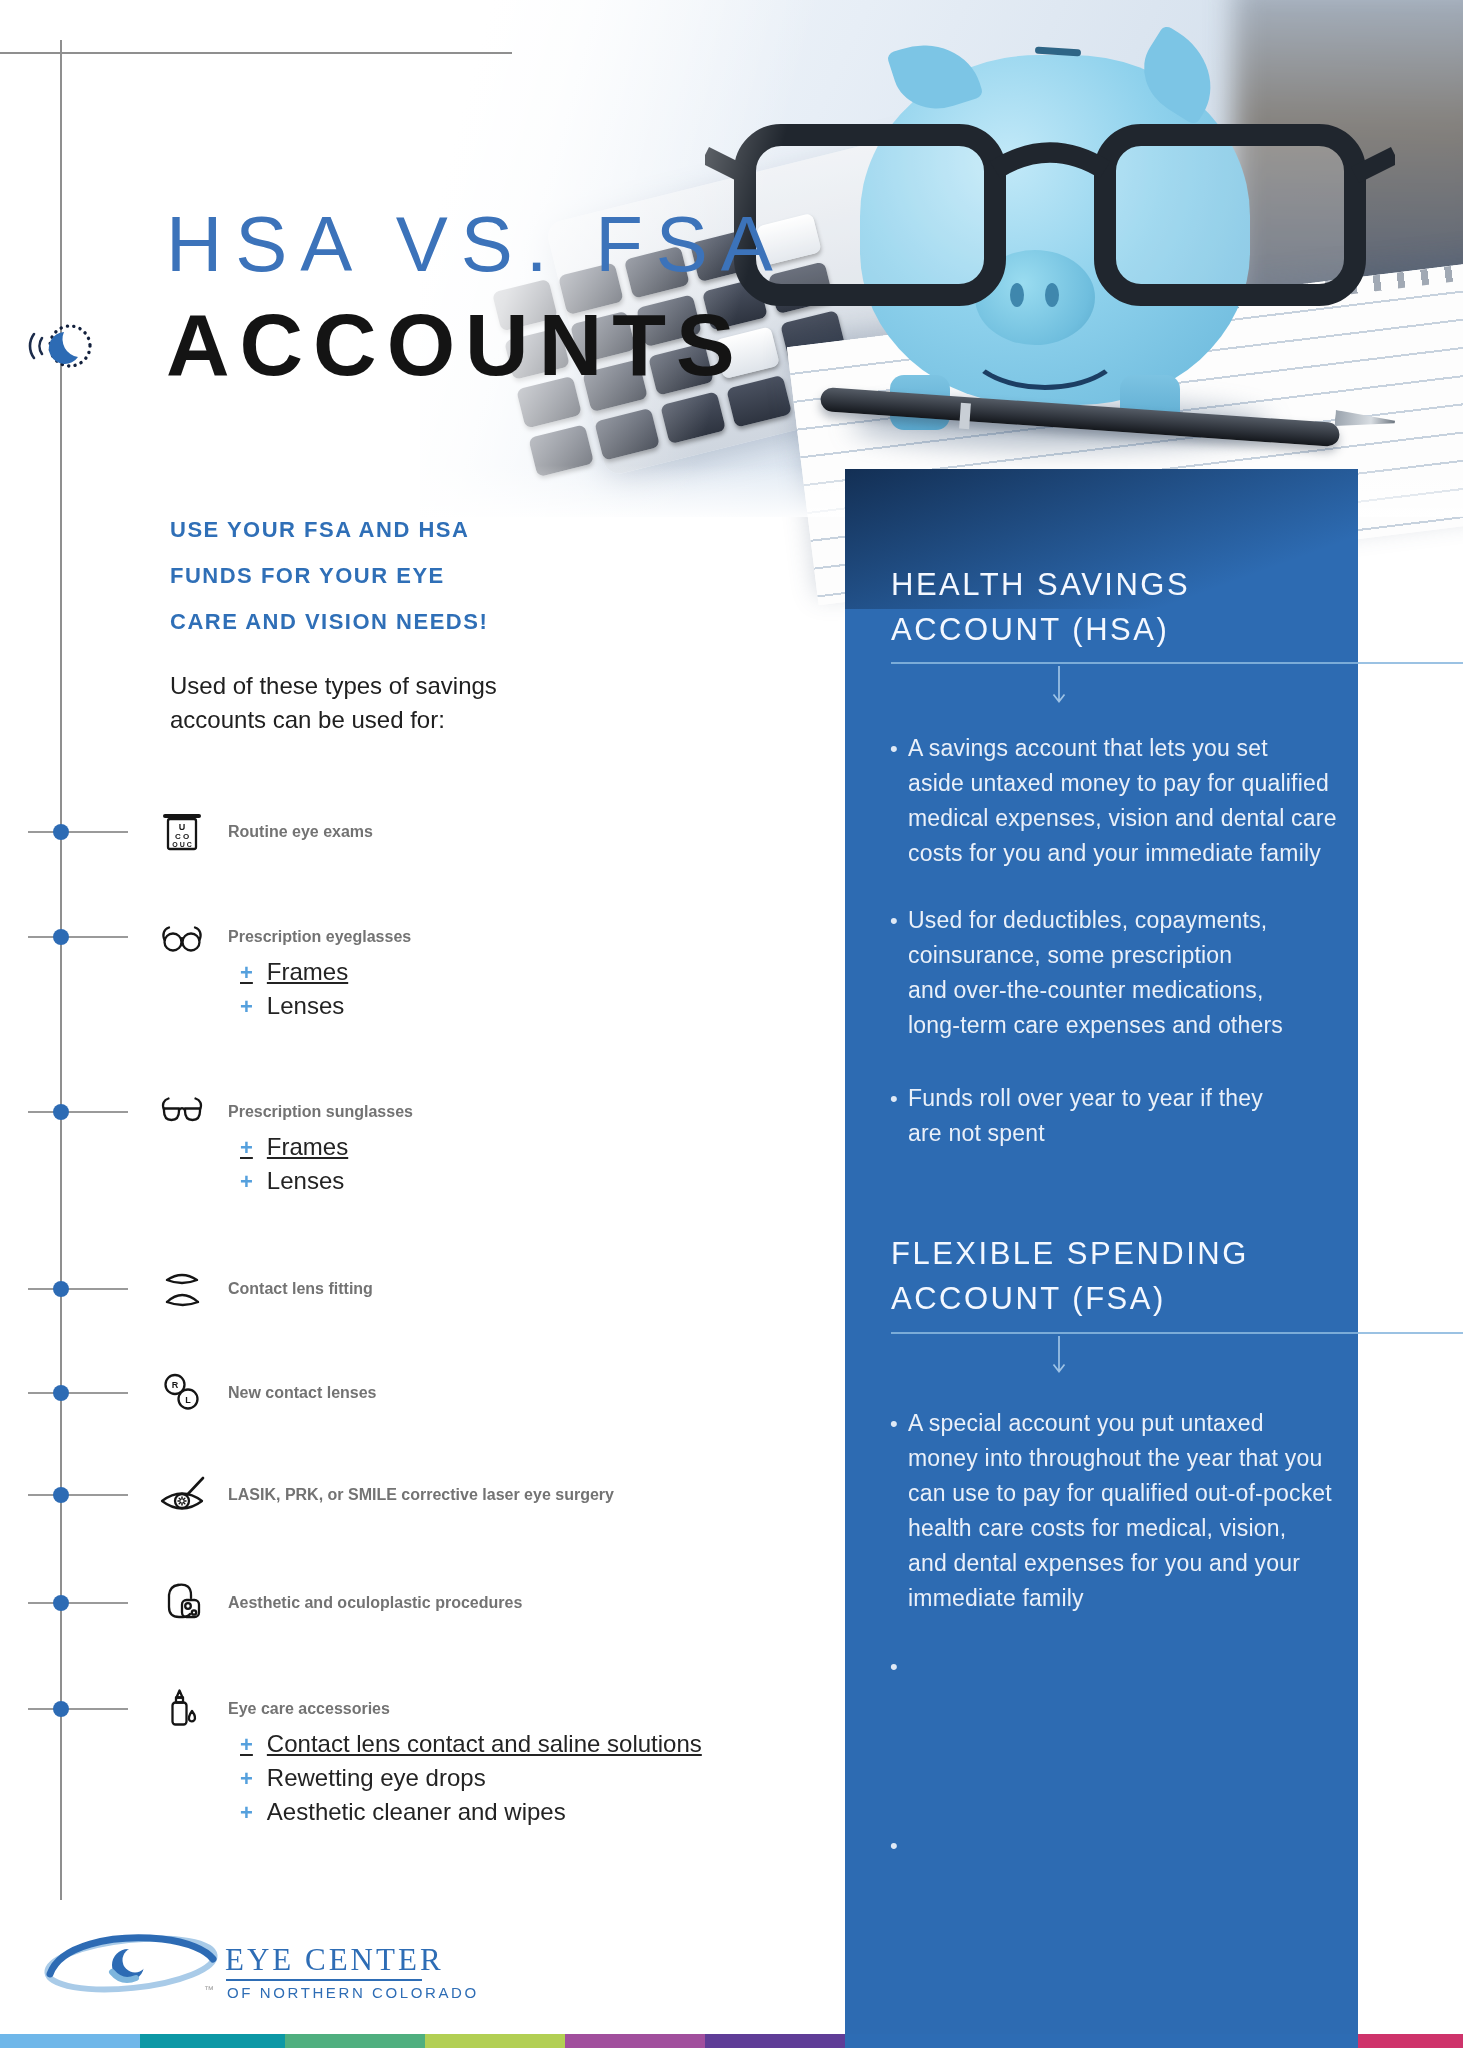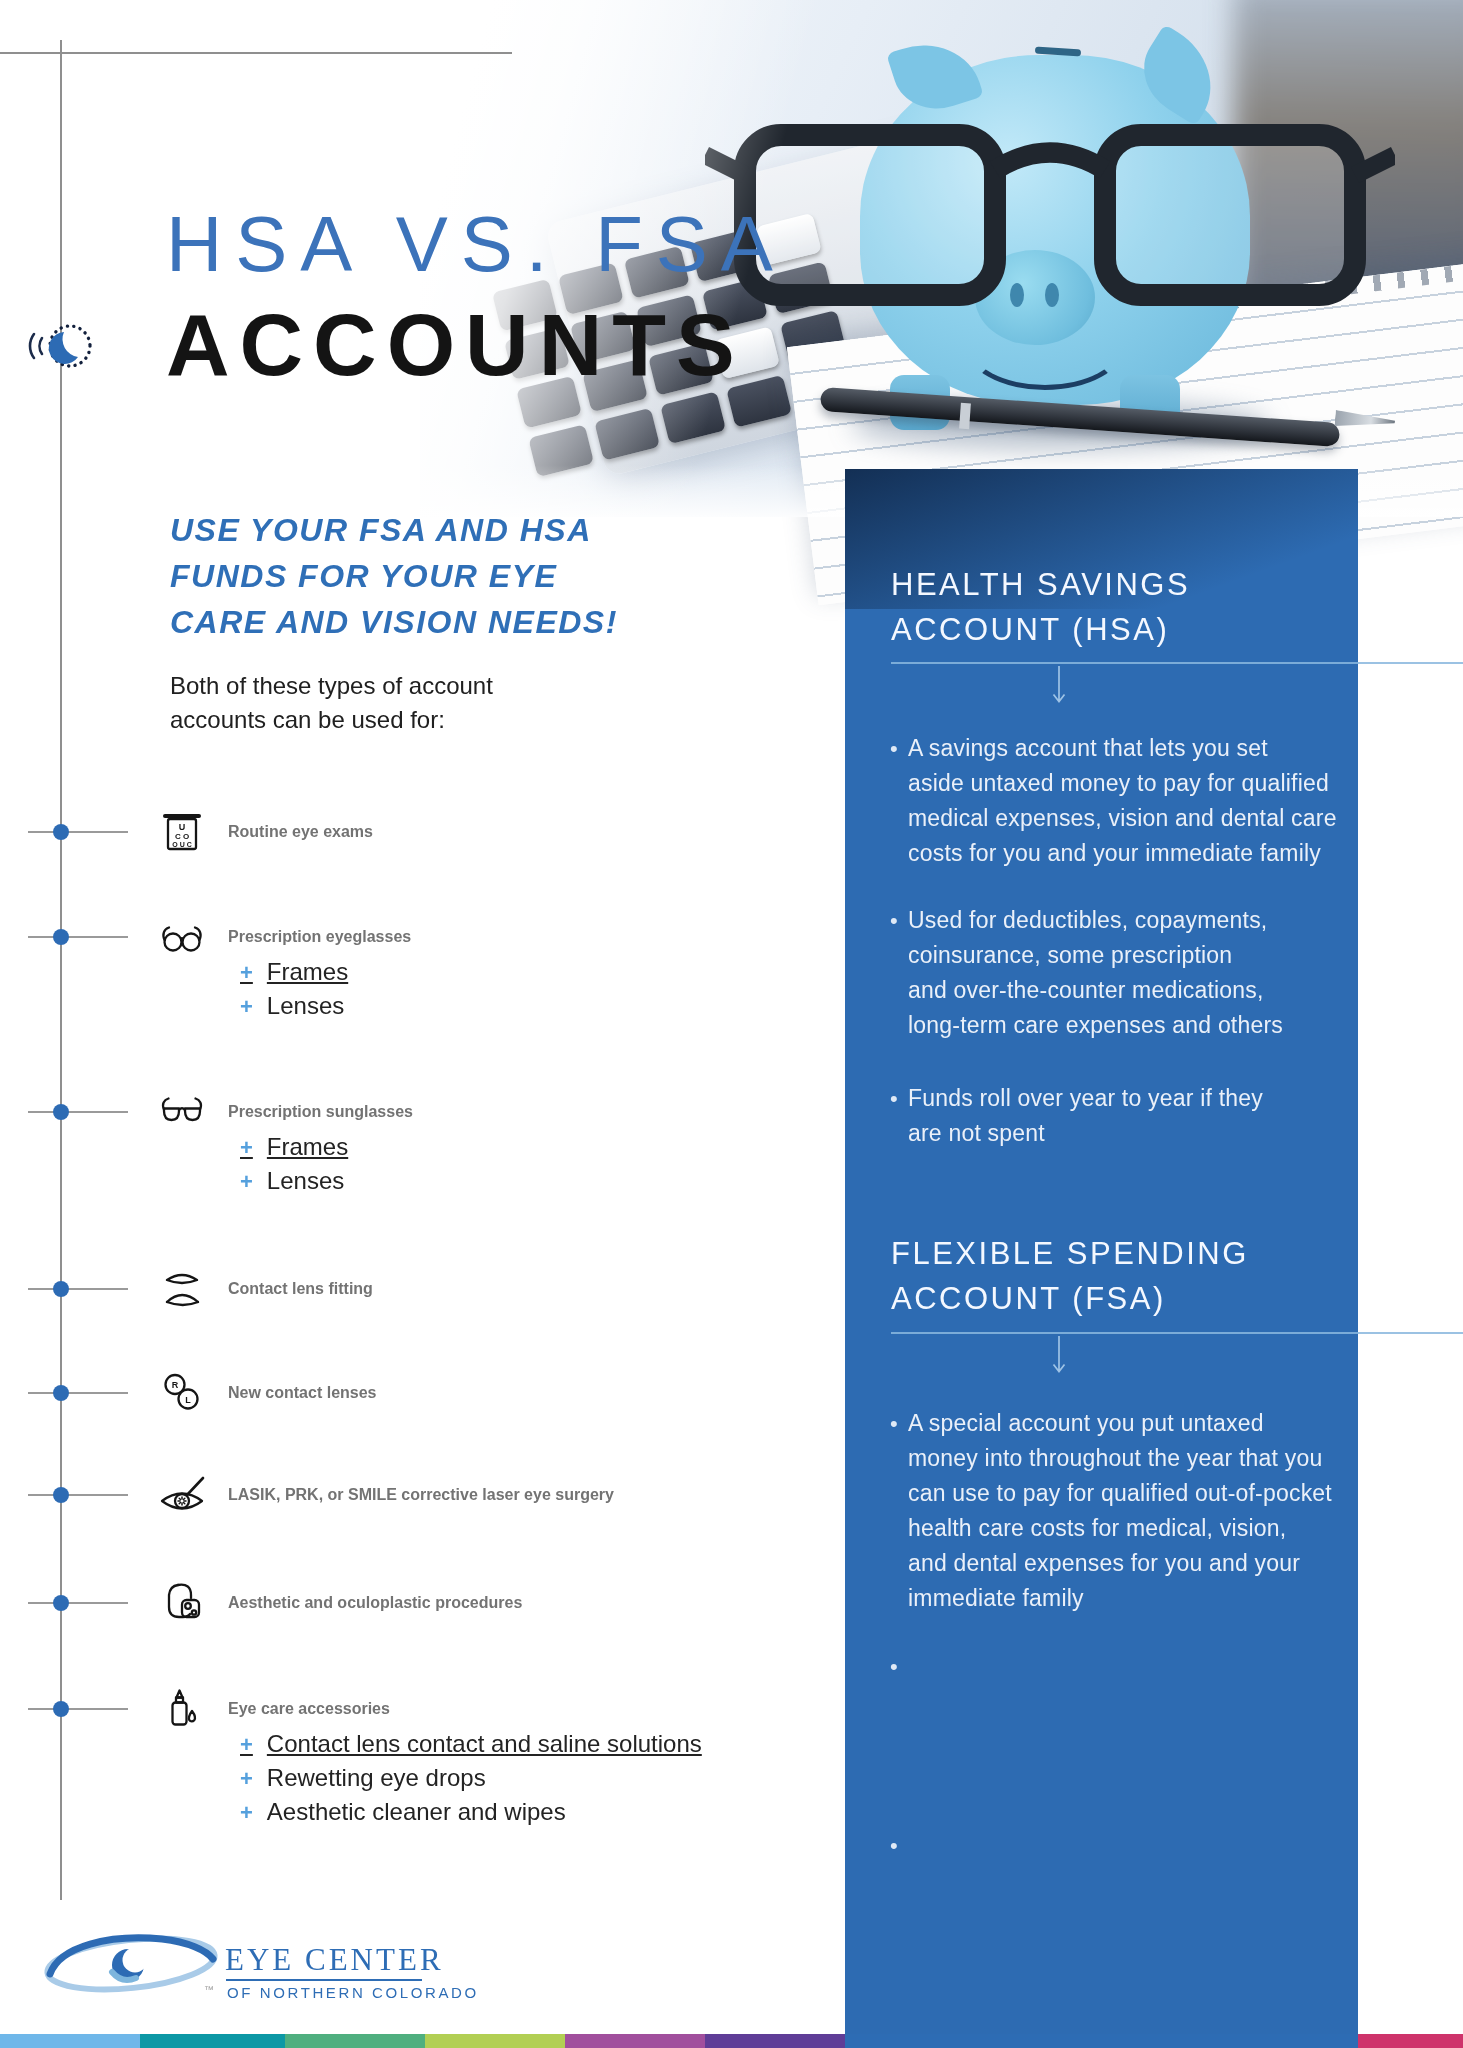--- a/index.html
+++ b/index.html
@@ -57,22 +57,22 @@
                   linear-gradient(0deg,rgba(255,255,255,.9) 0%,rgba(255,255,255,0) 10%);}
 
   
   .rule-h{left:0;top:52px;width:512px;height:2px;background:var(--rule-gray,#8f8f8f);}
   .rule-v{left:60px;top:40px;width:2px;height:1860px;background:var(--rule-gray,#8f8f8f);}
 
   
   .title1{left:166px;top:200px;font-size:78px;letter-spacing:13px;color:var(--accent-blue,#3c73ba);
           font-weight:400;line-height:88px;}
   .title2{left:166px;top:296px;font-size:88px;letter-spacing:10px;color:#141414;font-weight:700;line-height:98px;}
-  .intro-heading{left:170px;top:507px;font-size:32px;line-height:46px;font-weight:700;
-          letter-spacing:1.5px;color:var(--heading-blue,#2f6fb7);font-style:italic;}
+  .intro-heading{left:170px;top:507px;font-size:22px;line-height:46px;font-weight:700;
+          letter-spacing:1.5px;color:var(--heading-blue,#2f6fb7);}
   .intro-sub{left:170px;top:669px;font-size:24px;line-height:34px;color:#202020;}
 
   
   .item{left:28px;height:48px;}
   .item .connector{position:absolute;left:0;top:23px;width:100px;height:2px;background:#9a9a9a;}
   .item .dot{position:absolute;left:25px;top:16px;width:16px;height:16px;border-radius:50%;
              background:var(--dot-blue,#2d6bb4);}
   .item .icn{position:absolute;left:130px;top:0;width:48px;height:48px;}
   .item .label{position:absolute;left:200px;top:0;line-height:48px;font-size:16px;font-weight:700;
              color:#737373;white-space:nowrap;}
@@ -173,21 +173,21 @@
     <circle cx="48" cy="32" r="20" stroke="#12203c" stroke-width="3.4" fill="none" stroke-dasharray="0.1 6.4" stroke-linecap="round"></circle>
     <path d="M42 18 a16 16 0 1 0 14 25 a18 18 0 0 1 -14 -25 z" fill="#2d6bb4"></path>
   </svg>
 
   <div class="abs title1">HSA VS. FSA</div>
   <div class="abs title2">ACCOUNTS</div>
 
   <div class="abs intro-heading prewrap">USE YOUR FSA AND HSA
 FUNDS FOR YOUR EYE
 CARE AND VISION NEEDS!</div>
-  <div class="abs intro-sub prewrap">Both of these types of account
+  <div class="abs intro-sub prewrap">Used of these types of savings
 accounts can be used for:</div>
 
   <div class="abs item" style="top:808px">
     <div class="connector"></div>
     <div class="dot"></div>
     <svg class="icn lineart" viewBox="0 0 48 48">
       <path d="M7 8 H41" stroke-width="4"></path>
       <rect x="10" y="11" width="28" height="30" rx="2"></rect>
       <text x="24" y="22" font-size="9" text-anchor="middle">U</text>
       <text x="24" y="31" font-size="8" text-anchor="middle">C O</text>

